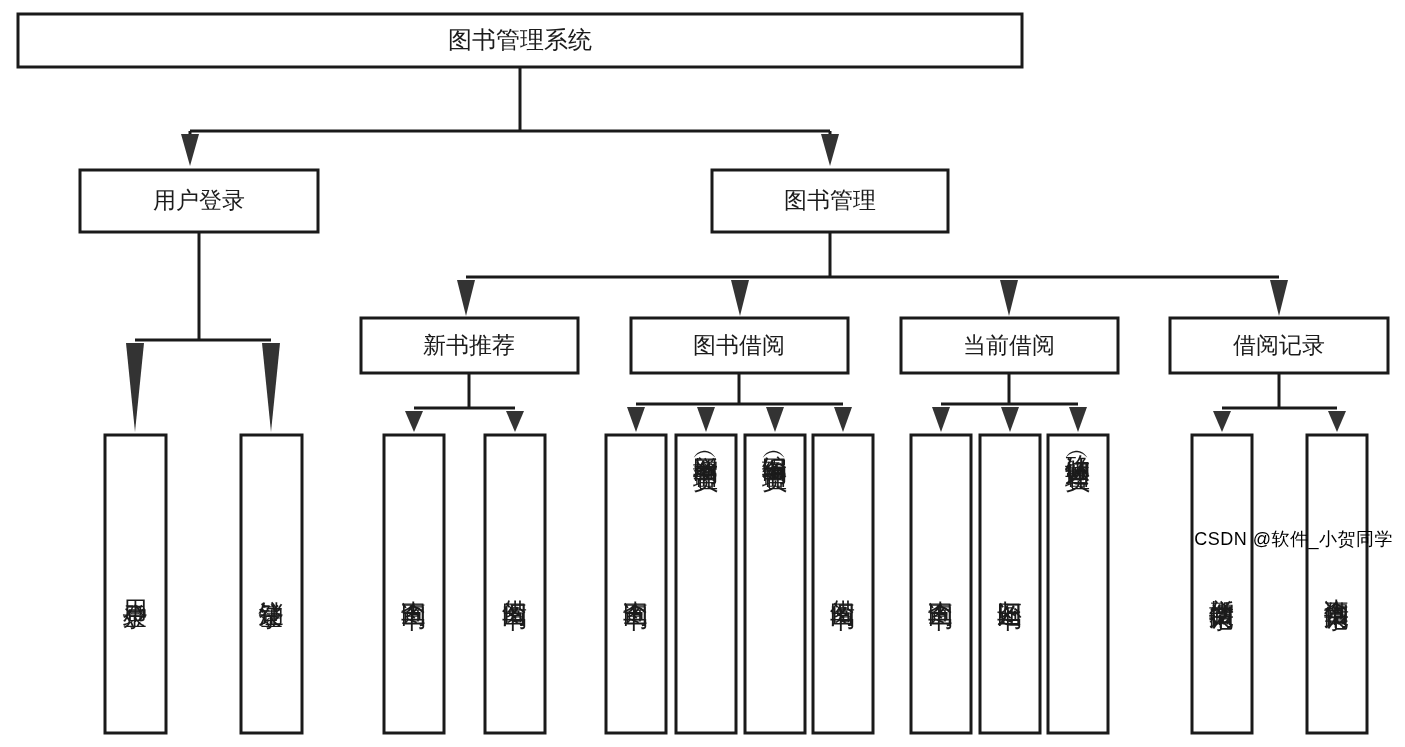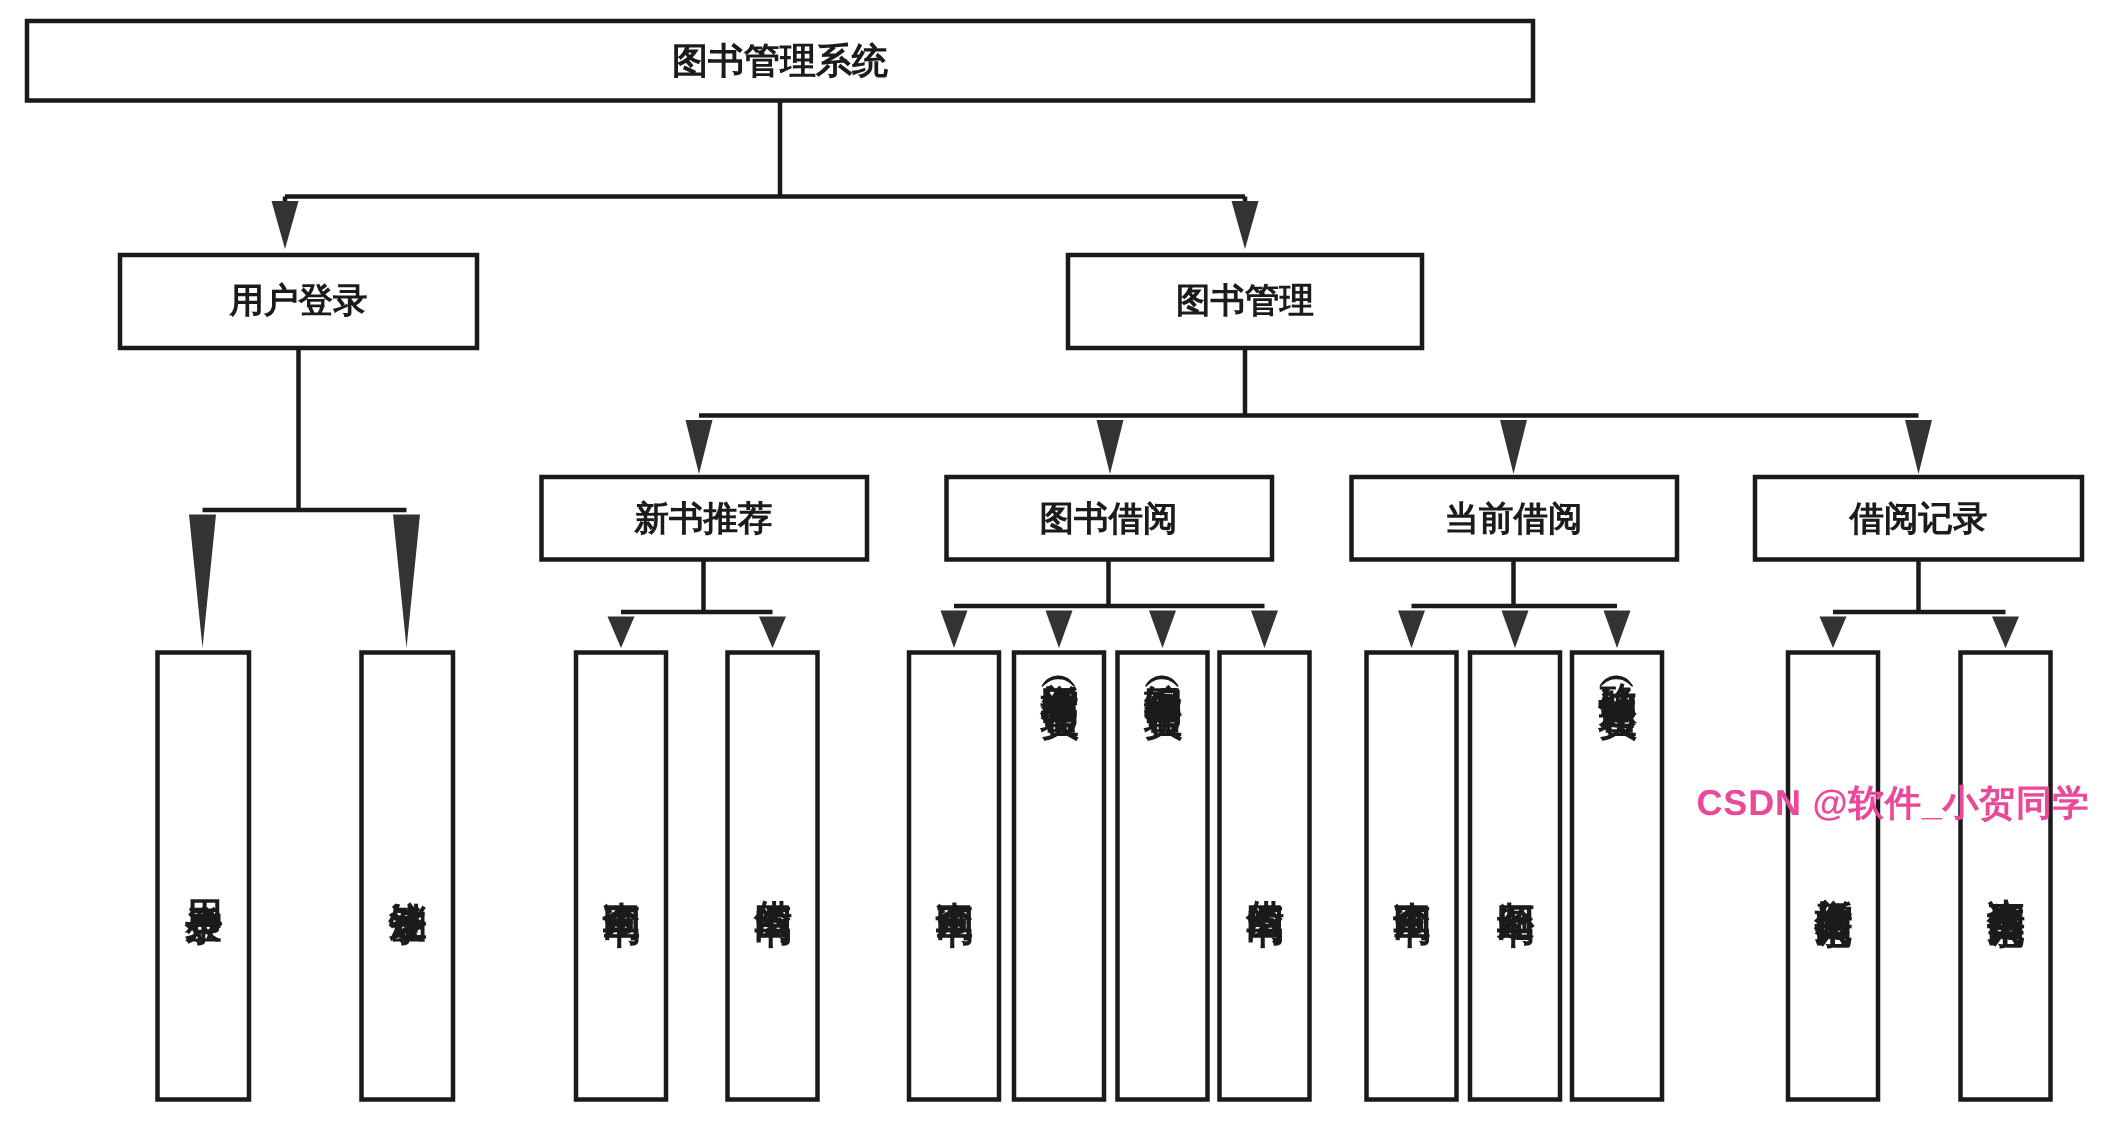--- a/index.html
+++ b/index.html
@@ -13,21 +13,20 @@
     font-family: "Liberation Sans", "DejaVu Sans", sans-serif;
     overflow: hidden;
     position: relative;
   }
   #diagram-root {
     position: absolute;
     left: 0;
     top: 0;
     width: 1405px;
     height: 557px;
-    font-weight: bold;
   }
   svg.diagram {
     display: block;
     width: 1405px;
     height: 747px;
   }
   .node-box {
     fill: #ffffff;
     stroke: #1a1a1a;
     stroke-width: 3;
@@ -68,22 +67,22 @@
     letter-spacing: 2px;
     color: #1b1b1b;
     white-space: nowrap;
     text-align: center;
   }
   .watermark {
     position: absolute;
     right: 12px;
     bottom: 6px;
     font-family: "Liberation Sans", "DejaVu Sans", sans-serif;
-    font-size: 24px;
-    color: #ec4899;
+    font-size: 18px;
+    color: #000000;
     letter-spacing: 0.5px;
     user-select: none;
   }
 </style>
 </head>
 <body>
 
 <div id="diagram-root">
 
   <svg class="diagram" viewBox="0 0 1405 747" xmlns="http://www.w3.org/2000/svg">

